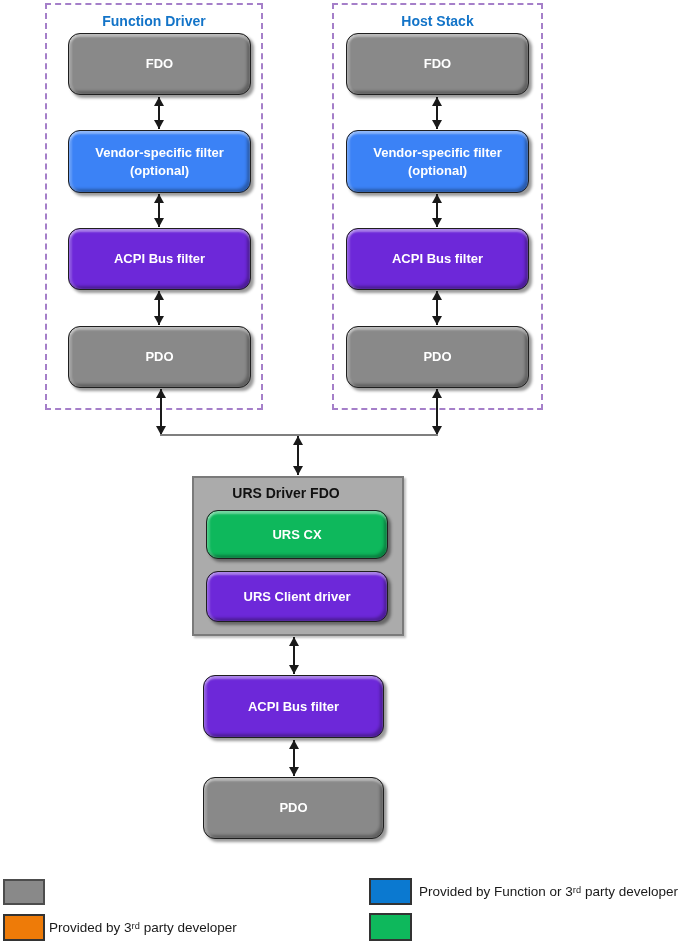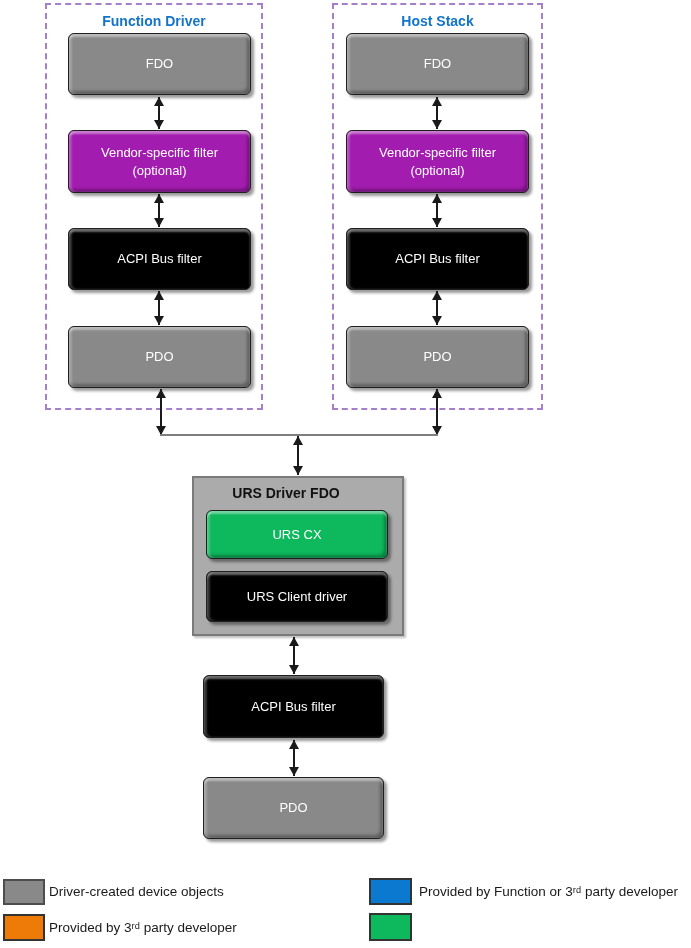--- a/index.html
+++ b/index.html
@@ -11,31 +11,31 @@
     position:absolute; top:3px; height:407px;
     border:2px dashed #A57FC9; box-sizing:border-box;
   }
   .stack-title {
     position:absolute; top:8px; left:0; right:0; text-align:center;
     color:#1374C8; font-weight:bold; font-size:14px;
   }
   .node {
     position:absolute; box-sizing:border-box;
     display:flex; align-items:center; justify-content:center;
-    color:#ffffff; font-weight:normal; font-size:13px; text-align:center;
-    border:1px solid #1f1f1f; border-radius:6px; padding:12px 8px;
+    color:#ffffff; font-weight:bold; font-size:13px; text-align:center;
+    border:1px solid #1f1f1f; border-radius:12px; padding:12px 8px;
     box-shadow: 3px 3px 3px rgba(0,0,0,0.40),
       inset 0 3px 2px rgba(255,255,255,0.40),
       inset 3px 0 2px rgba(255,255,255,0.20),
       inset -3px -3px 3px rgba(0,0,0,0.30);
     line-height:1.35;
   }
   .node-gray   { background:#898989; }
-  .node-orange { background:#a21caf; }
-  .node-blue   { background:#000000; }
+  .node-orange { background:#3b82f6; }
+  .node-blue   { background:#6d28d9; }
   .node-green  { background:#0EB85C; }
   .urs-container {
     position:absolute; left:192px; top:476px; width:212px; height:160px;
     background:#ABABAB; border:2px solid #7A7A7A; box-sizing:border-box;
     box-shadow: 2px 2px 2px rgba(0,0,0,0.25);
   }
   .urs-title {
     position:absolute; left:192px; top:485px; width:188px; text-align:center;
     color:#111111; font-weight:bold; font-size:14px;
   }
@@ -99,21 +99,20 @@
   <div class="urs-title">URS Driver FDO</div>
   <div class="node node-green" style="left:206px; top:510px; width:182px; height:49px;">URS CX</div>
   <div class="node node-blue" style="left:206px; top:571px; width:182px; height:51px;">URS Client driver</div>
 
   <div class="varrow" style="left:293px; top:637px; height:37px;"></div>
   <div class="node node-blue" style="left:203px; top:675px; width:181px; height:63px;">ACPI Bus filter</div>
   <div class="varrow" style="left:293px; top:740px; height:36px;"></div>
   <div class="node node-gray" style="left:203px; top:777px; width:181px; height:62px;">PDO</div>
 
   <div class="swatch swatch-gray" style="left:3px;  top:879px;"></div>
-  <div class="legend-label" style="left:49px; top:879px; line-height:26px;">Driver-created device objects</div>
 
   <div class="swatch swatch-orange" style="left:3px;  top:914px; height:27px;"></div>
   <div class="legend-label" style="left:49px; top:914px; line-height:27px;">Provided by 3ʳᵈ party developer</div>
 
   <div class="swatch swatch-blue" style="left:369px; top:878px; width:43px; height:27px;"></div>
   <div class="legend-label" style="left:419px; top:878px; line-height:27px;">Provided by Function or 3ʳᵈ party developer</div>
 
   <div class="swatch swatch-green" style="left:369px; top:913px; width:43px; height:28px;"></div>
 
 </div>

